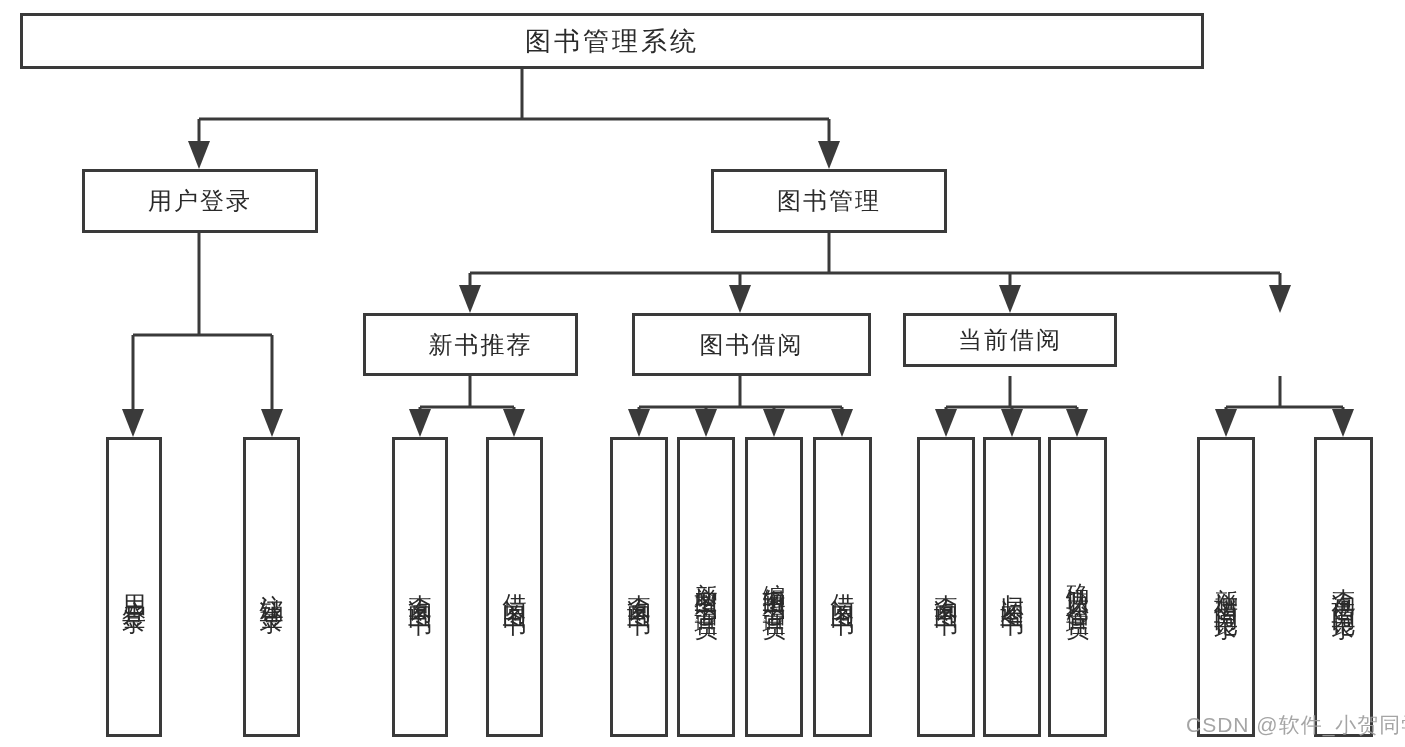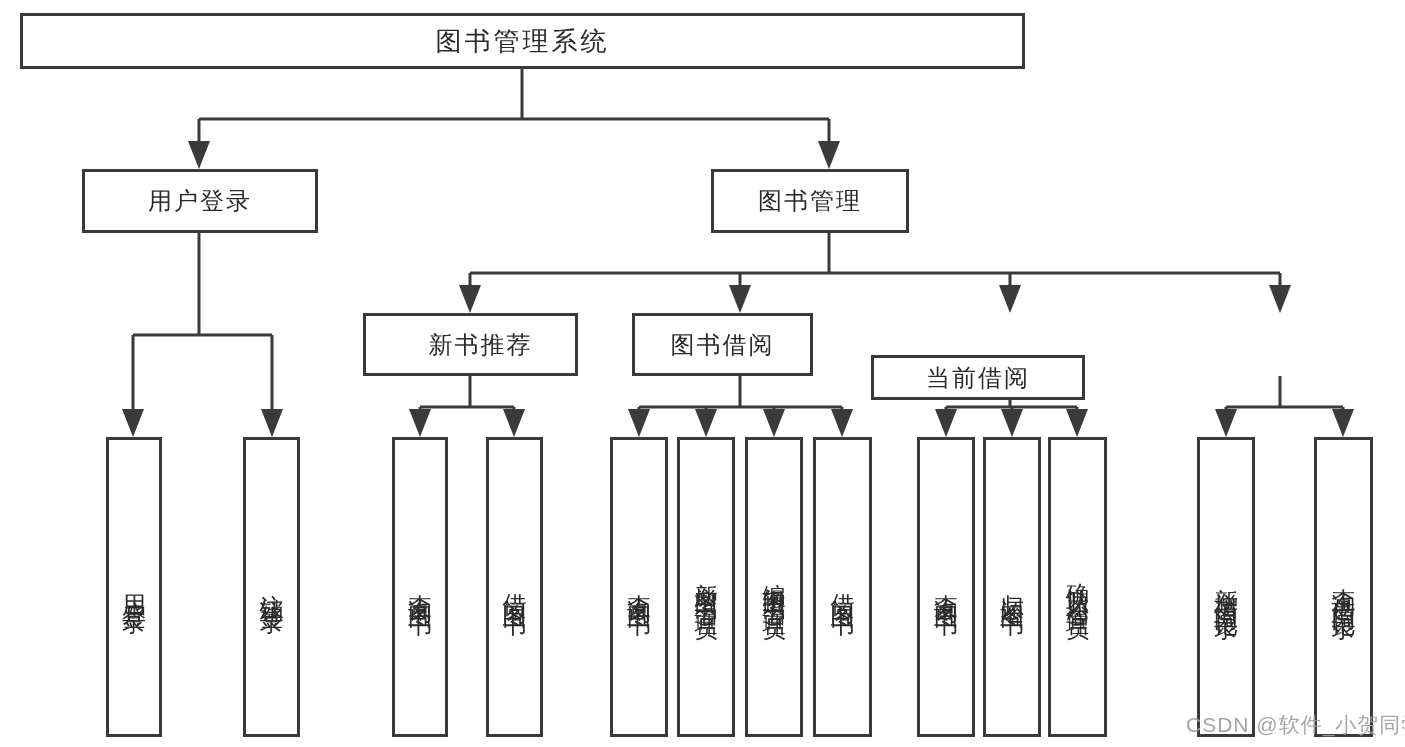--- a/index.html
+++ b/index.html
@@ -27,31 +27,31 @@
     position: absolute;
     box-sizing: border-box;
     border: 3px solid #3a3a3a;
     background: #ffffff;
     display: flex;
     align-items: center;
     justify-content: center;
     color: #2a2a2a;
   }
   .root-node {
-    left: 20px; top: 13px; width: 1005px; height: 56px;
+    left: 20px; top: 13px; width: 1184px; height: 56px;
     font-size: 26px; letter-spacing: 3px;
   }
   .h-node {
     font-size: 24px; letter-spacing: 2px;
   }
   .n-user-login   { left: 82px;   top: 169px; width: 236px; height: 64px; }
-  .n-book-mgmt    { left: 711px;  top: 169px; width: 198px; height: 64px; }
+  .n-book-mgmt    { left: 711px;  top: 169px; width: 236px; height: 64px; }
   .n-new-books    { left: 363px;  top: 313px; width: 215px; height: 63px; padding-left: 20px; }
-  .n-book-borrow  { left: 632px;  top: 313px; width: 181px; height: 63px; }
-  .n-cur-borrow   { left: 871px;  top: 313px; width: 214px; height: 45px; margin-top: 42px; }
+  .n-book-borrow  { left: 632px;  top: 313px; width: 239px; height: 63px; }
+  .n-cur-borrow   { left: 903px;  top: 313px; width: 214px; height: 54px; }
   .n-records      { left: 1173px; top: 313px; width: 214px; height: 63px; }
   .leaf {
     top: 437px; height: 300px;
     writing-mode: vertical-rl;
     text-orientation: mixed;
     font-size: 24px;
     letter-spacing: 6px;
     line-height: 1;
   }
   .leaf.long { letter-spacing: 5px; font-size: 23px; }

